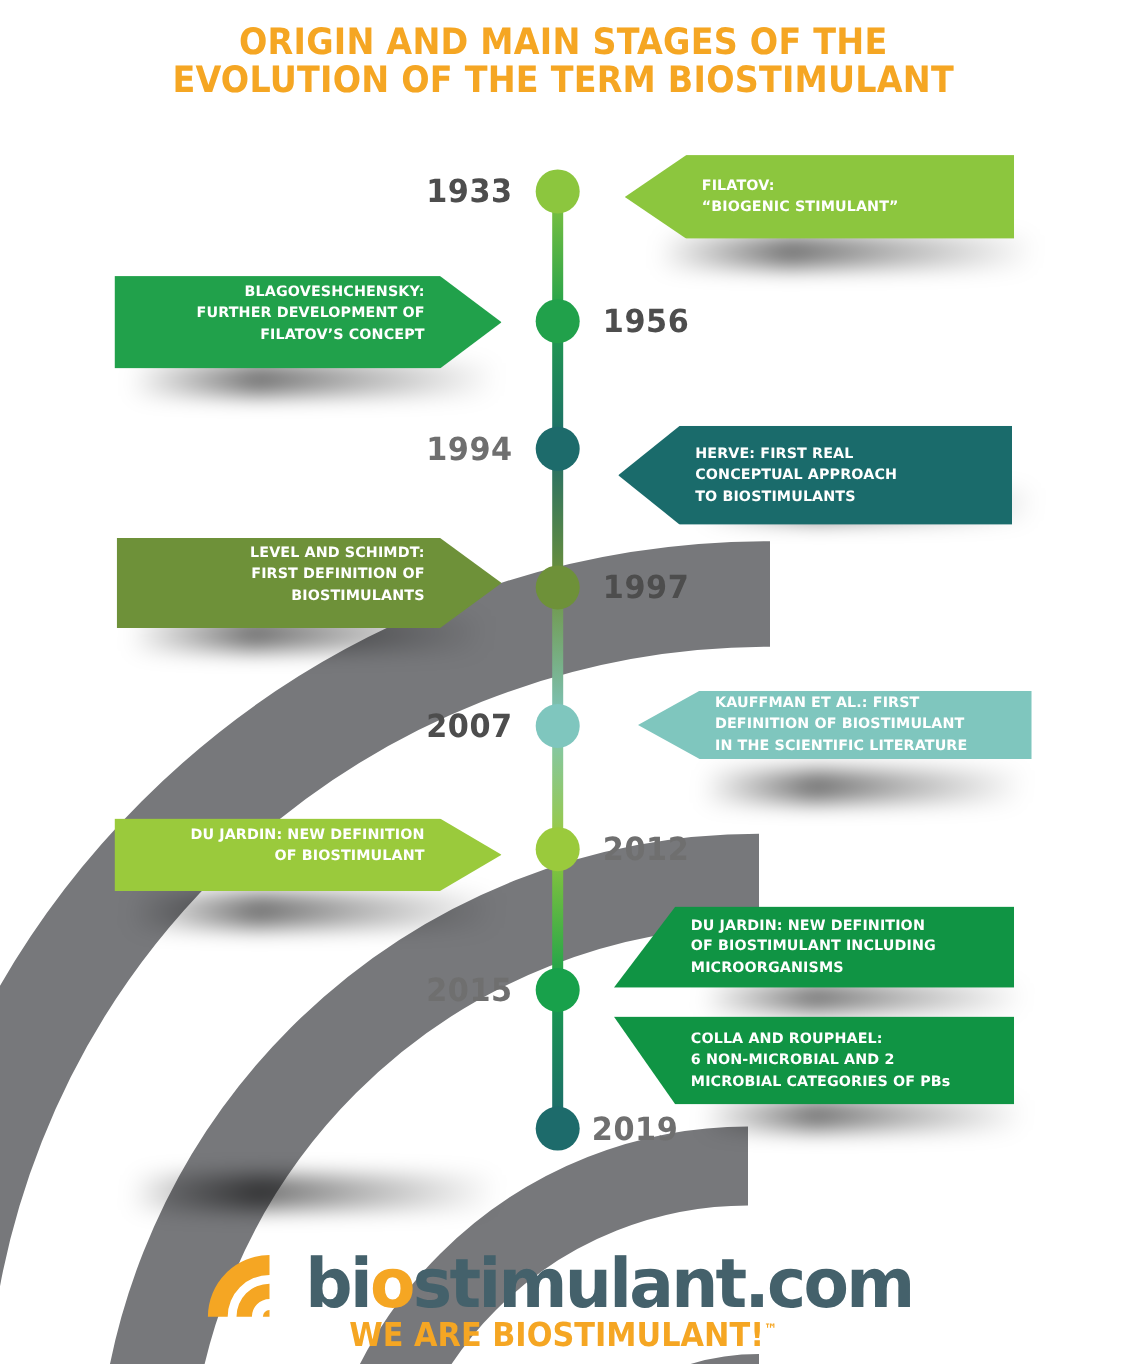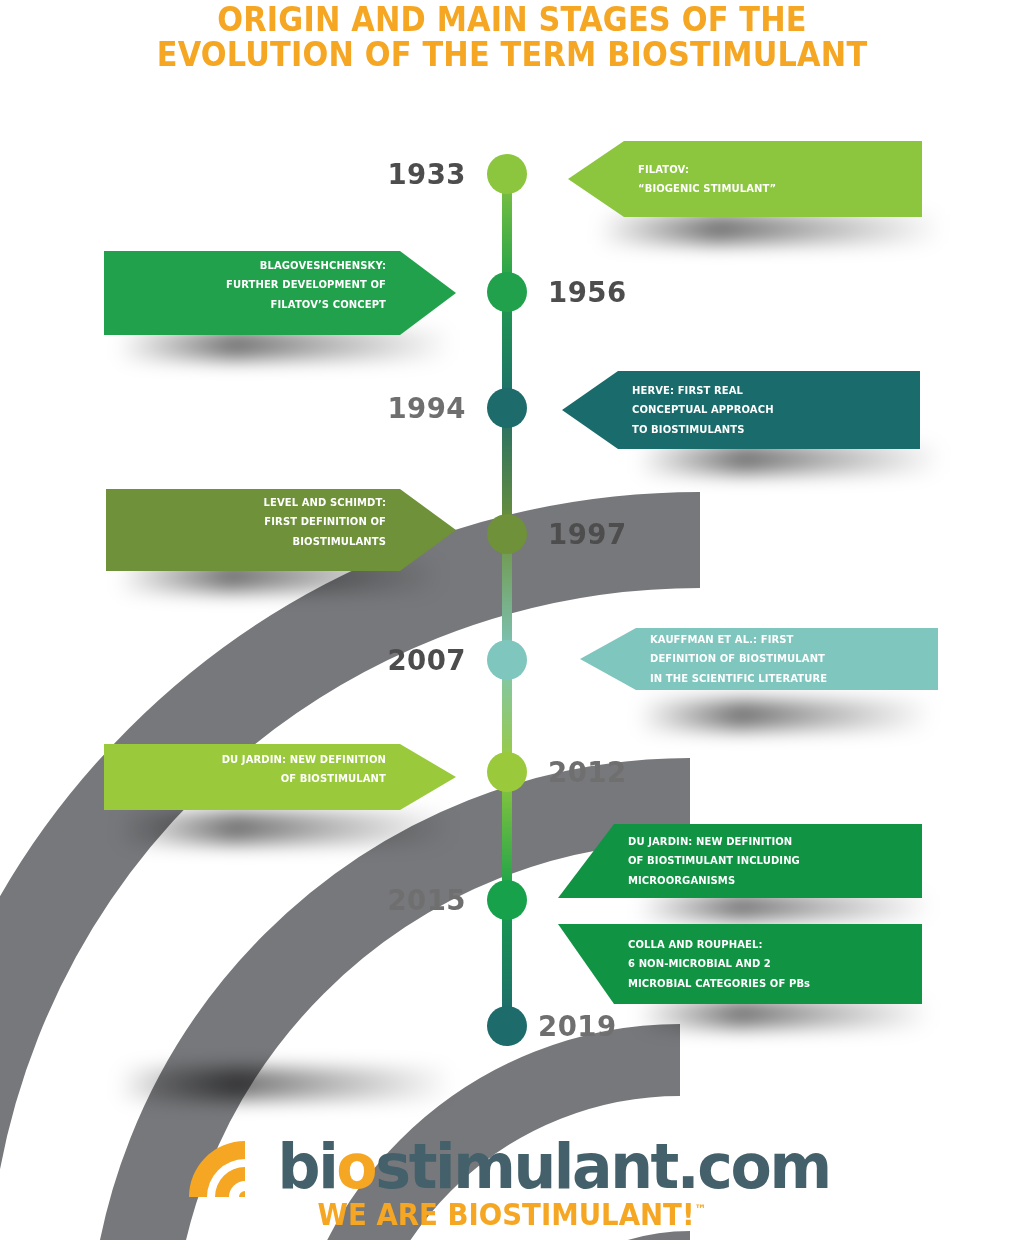--- a/index.html
+++ b/index.html
@@ -12,21 +12,21 @@
     position:relative;
   }
   #stage{position:relative;width:1024px;height:1240px;overflow:hidden;background:#fff;}
 
   
   #bg-arcs{position:absolute;left:0;top:0;width:1024px;height:1240px;z-index:0;pointer-events:none;}
 
   
   .title-wrap{
     position:absolute;left:0;top:0;width:1024px;
-    text-align:center;z-index:30;padding-top:2px;
+    text-align:center;z-index:30;padding-top:20px;
   }
   .title-line{
     font-family:"DejaVu Sans", sans-serif;
     font-weight:bold;
     font-size:33px;
     letter-spacing:0.2px;
     line-height:35px;
     color:#F5A623;
     transform:scaleX(0.92);
     transform-origin:center;
@@ -55,21 +55,21 @@
   .year.muted{color:#6f6f6f;}
   .year.right{transform-origin:left center;}
   .year.left{transform-origin:right center;text-align:right;}
 
   
   .callout{
     position:absolute;z-index:20;
     color:#ffffff;
     font-family:"DejaVu Sans", sans-serif;
     font-weight:bold;
-    font-size:10px;
+    font-size:13px;
     line-height:19.5px;
     letter-spacing:0.1px;
     box-sizing:border-box;
     display:flex;
     align-items:center;
     justify-content:flex-end;
   }
   .callout .txt{width:100%;white-space:pre-line;}
   
   .callout.toright{
@@ -194,21 +194,21 @@
     <span class="txt">FILATOV:
 “BIOGENIC STIMULANT”</span>
   </div>
 
   <div class="callout toright" style="left:104px;top:251px;width:352px;height:84px;background:#21A14B;">
     <span class="txt">BLAGOVESHCHENSKY:
 FURTHER DEVELOPMENT OF
 FILATOV’S CONCEPT</span>
   </div>
 
-  <div class="callout toleft" style="left:562px;top:371px;width:358px;height:78px;background:#1A6B6B;">
+  <div class="callout toleft" style="left:562px;top:387px;width:358px;height:90px;background:#1A6B6B;">
     <span class="txt">HERVE: FIRST REAL
 CONCEPTUAL APPROACH
 TO BIOSTIMULANTS</span>
   </div>
 
   <div class="callout toright" style="left:106px;top:489px;width:350px;height:82px;background:#6E9139;">
     <span class="txt">LEVEL AND SCHIMDT:
 FIRST DEFINITION OF
 BIOSTIMULANTS</span>
   </div>

